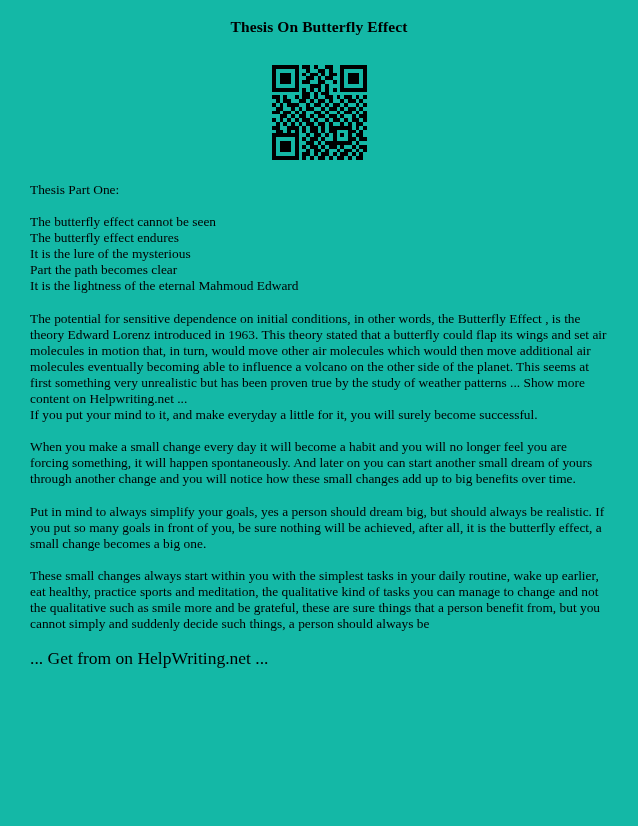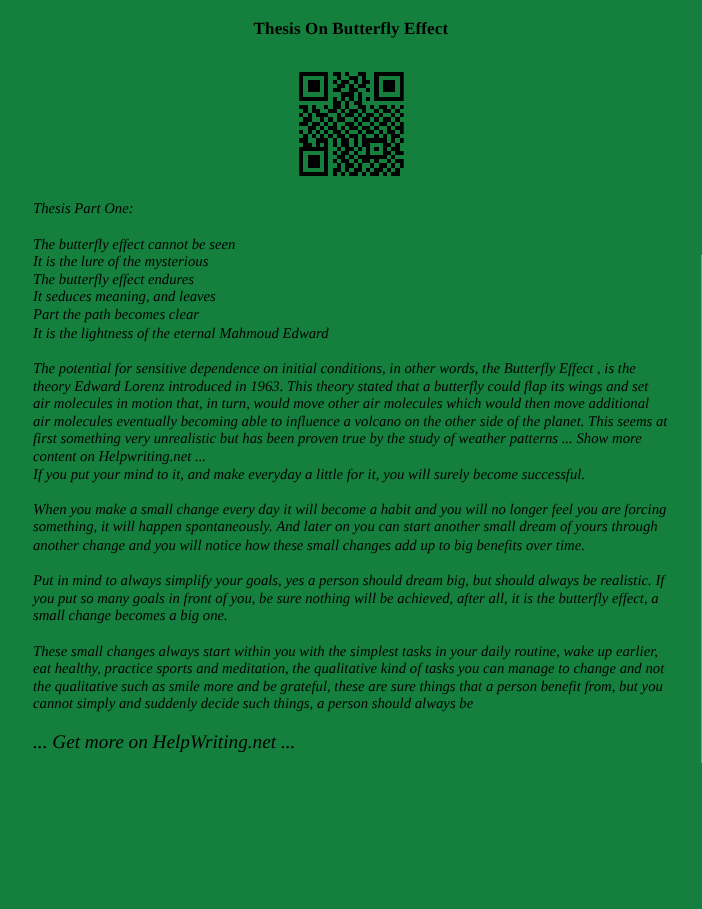--- a/index.html
+++ b/index.html
@@ -11,21 +11,21 @@
     width: 638px;
     height: 826px;
     overflow: hidden;
     font-family: "Liberation Serif", "DejaVu Serif", serif;
     color: #000000;
   }
   .page {
     position: relative;
     width: 638px;
     height: 826px;
-    background: #15803d;
+    background: #14b8a6;
   }
   .doc-title {
     margin: 0;
     padding-top: 18px;
     text-align: center;
     font-size: 15.5px;
     line-height: 18px;
     font-weight: bold;
     letter-spacing: 0.1px;
   }
@@ -36,21 +36,20 @@
   }
   .qr-wrap svg {
     display: block;
     shape-rendering: crispEdges;
   }
   .qr-wrap svg rect { fill: #000000; }
   .content {
     margin: 22px 30px 0 30px;
     font-size: 13.4px;
     line-height: 16.1px;
-    font-style: italic;
   }
   .content p, .content .block {
     margin: 0 0 16px 0;
   }
   .poem-line { white-space: nowrap; }
   .footer-line {
     margin: 8px 0 0 0;
     font-size: 17.5px;
     line-height: 21px;
   }
@@ -411,34 +410,33 @@
         <rect x="23" y="24" width="1" height="1" fill="#000000"></rect>
       </svg>
   </div>
 
   <div class="content">
 
     <p>Thesis Part One:</p>
 
     <div class="block">
       <div class="poem-line">The butterfly effect cannot be seen</div>
+      <div class="poem-line">The butterfly effect endures</div>
       <div class="poem-line">It is the lure of the mysterious</div>
-      <div class="poem-line">The butterfly effect endures</div>
-      <div class="poem-line">It seduces meaning, and leaves</div>
       <div class="poem-line">Part the path becomes clear</div>
       <div class="poem-line">It is the lightness of the eternal Mahmoud Edward</div>
     </div>
 
     <div class="block">
       <div>The potential for sensitive dependence on initial conditions, in other words, the Butterfly Effect , is the theory Edward Lorenz introduced in 1963. This theory stated that a butterfly could flap its wings and set air molecules in motion that, in turn, would move other air molecules which would then move additional air molecules eventually becoming able to influence a volcano on the other side of the planet. This seems at first something very unrealistic but has been proven true by the study of weather patterns ... Show more content on Helpwriting.net ...</div>
       <div>If you put your mind to it, and make everyday a little for it, you will surely become successful.</div>
     </div>
 
     <p>When you make a small change every day it will become a habit and you will no longer feel you are forcing something, it will happen spontaneously. And later on you can start another small dream of yours through another change and you will notice how these small changes add up to big benefits over time.</p>
 
     <p>Put in mind to always simplify your goals, yes a person should dream big, but should always be realistic. If you put so many goals in front of you, be sure nothing will be achieved, after all, it is the butterfly effect, a small change becomes a big one.</p>
 
     <p>These small changes always start within you with the simplest tasks in your daily routine, wake up earlier, eat healthy, practice sports and meditation, the qualitative kind of tasks you can manage to change and not the qualitative such as smile more and be grateful, these are sure things that a person benefit from, but you cannot simply and suddenly decide such things, a person should always be</p>
 
-    <p class="footer-line">... Get more on HelpWriting.net ...</p>
+    <p class="footer-line">... Get from on HelpWriting.net ...</p>
 
   </div>
 </div>
 
 </body></html>

